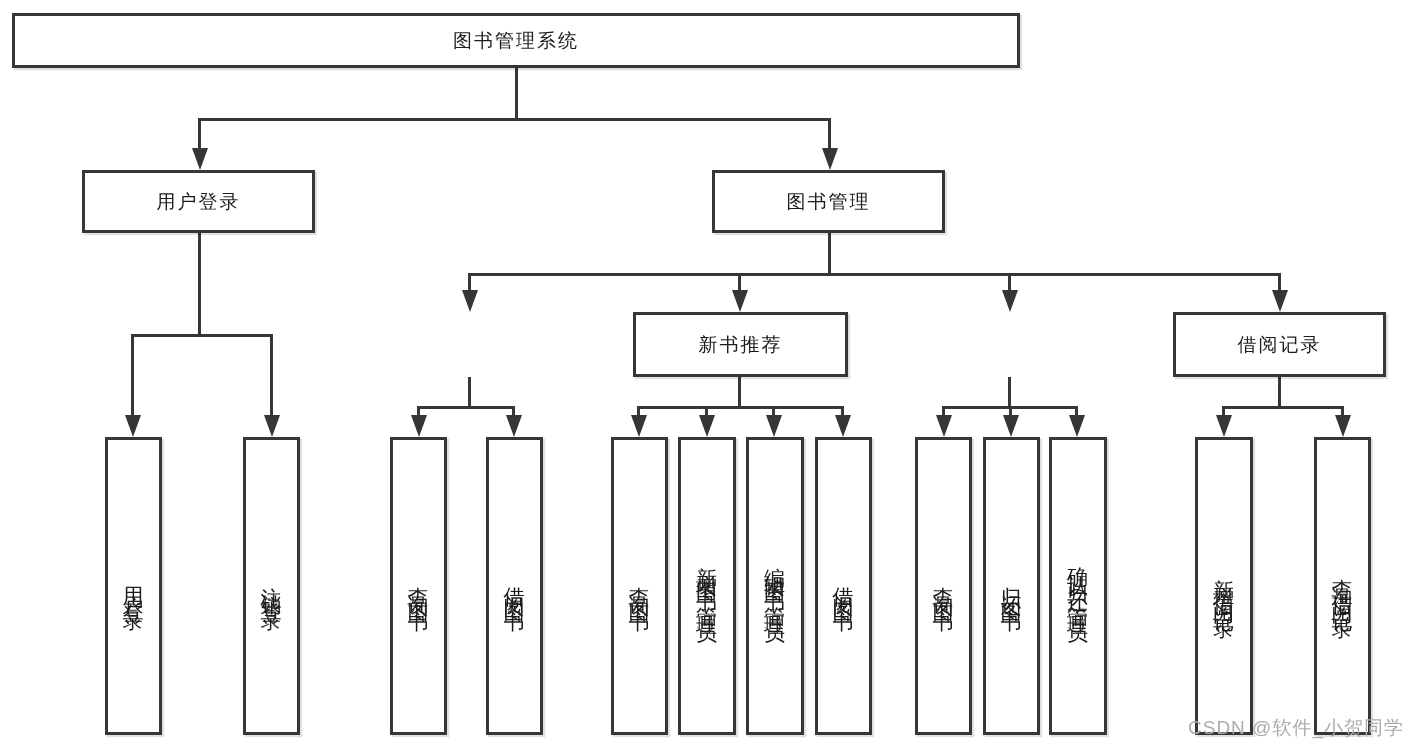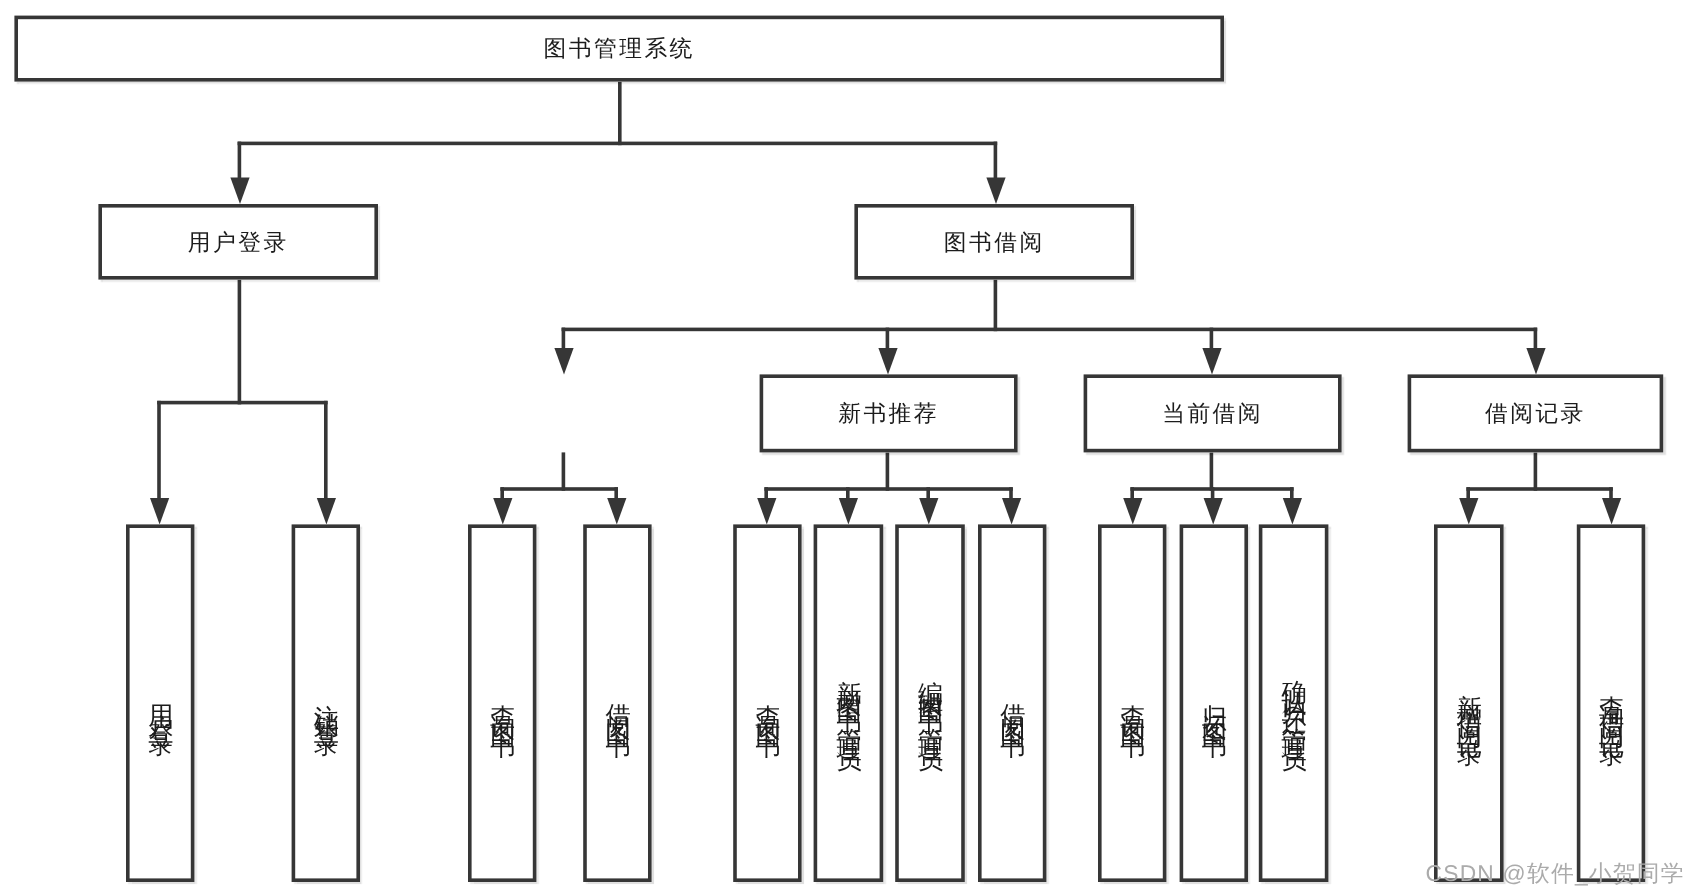--- a/index.html
+++ b/index.html
@@ -114,24 +114,23 @@
   <div class="vline" style="left:1278px;top:377px;height:32px;"></div>
   <div class="hline" style="left:1222px;top:406px;width:122px;"></div>
   <div class="vline" style="left:1222px;top:406px;height:13px;"></div>
   <div class="vline" style="left:1341px;top:406px;height:13px;"></div>
   <div class="arrow" style="left:1216px;top:415px;"></div>
   <div class="arrow" style="left:1335px;top:415px;"></div>
 
   <div class="hbox" style="left:12px;top:13px;width:1008px;height:55px;">图书管理系统</div>
 
   <div class="hbox" style="left:82px;top:170px;width:233px;height:63px;">用户登录</div>
-  <div class="hbox" style="left:712px;top:170px;width:233px;height:63px;">图书借阅</div>
+  <div class="hbox" style="left:712px;top:170px;width:233px;height:63px;">图书管理</div>
 
   <div class="hbox" style="left:633px;top:312px;width:215px;height:65px;">新书推荐</div>
-  <div class="hbox" style="left:903px;top:312px;width:215px;height:65px;">当前借阅</div>
   <div class="hbox" style="left:1173px;top:312px;width:213px;height:65px;">借阅记录</div>
 
   <div class="vbox" style="left:105px;top:437px;width:57px;height:298px;">用户登录</div>
   <div class="vbox" style="left:243px;top:437px;width:57px;height:298px;">注销登录</div>
 
   <div class="vbox" style="left:390px;top:437px;width:57px;height:298px;">查询图书</div>
   <div class="vbox" style="left:486px;top:437px;width:57px;height:298px;">借阅图书</div>
 
   <div class="vbox" style="left:611px;top:437px;width:57px;height:298px;">查询图书</div>
   <div class="vbox" style="left:678px;top:437px;width:58px;height:298px;">新增图书（管理员）</div>

